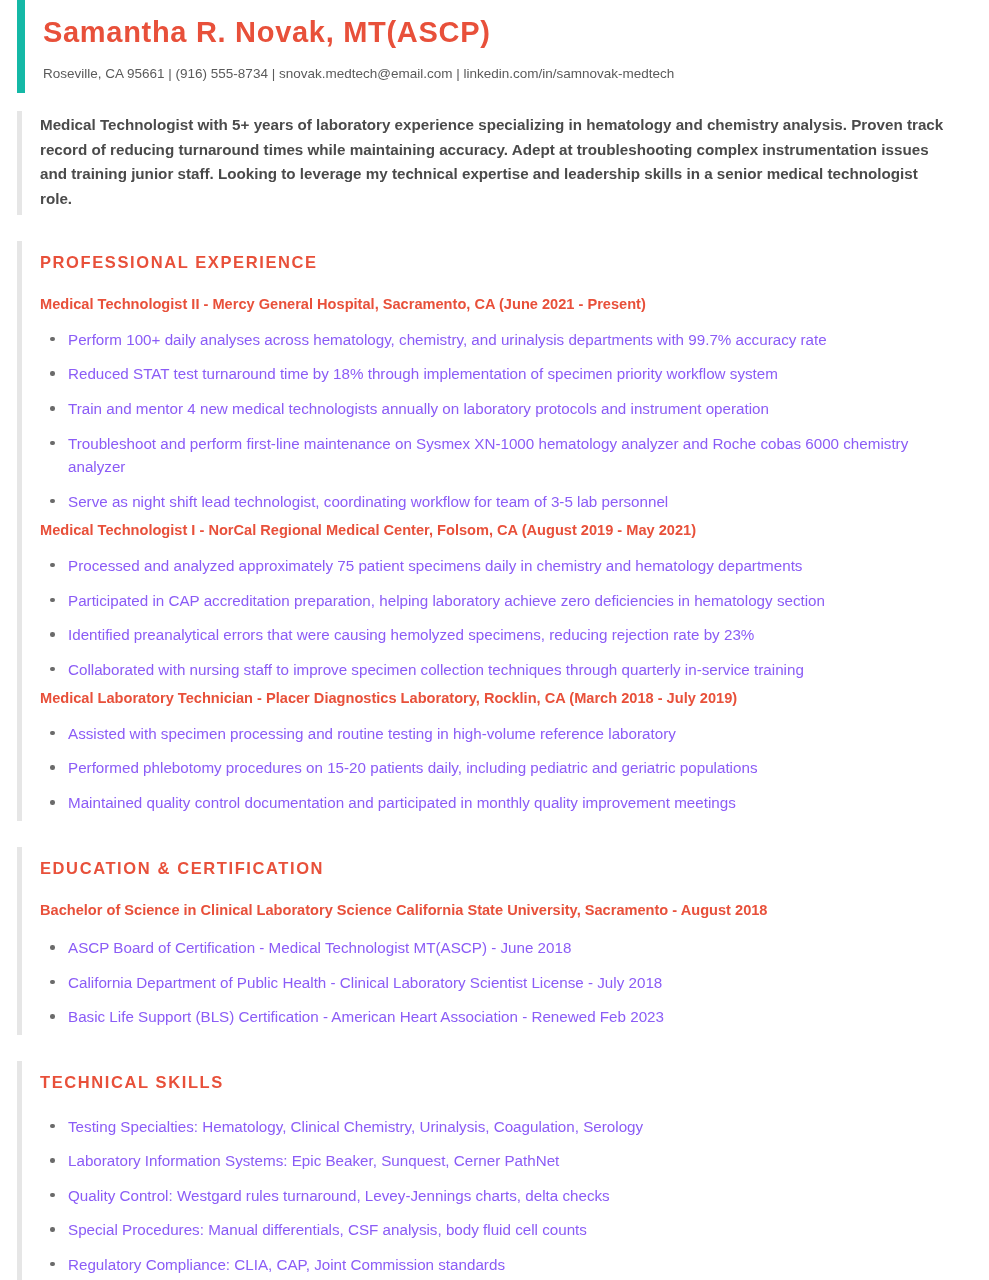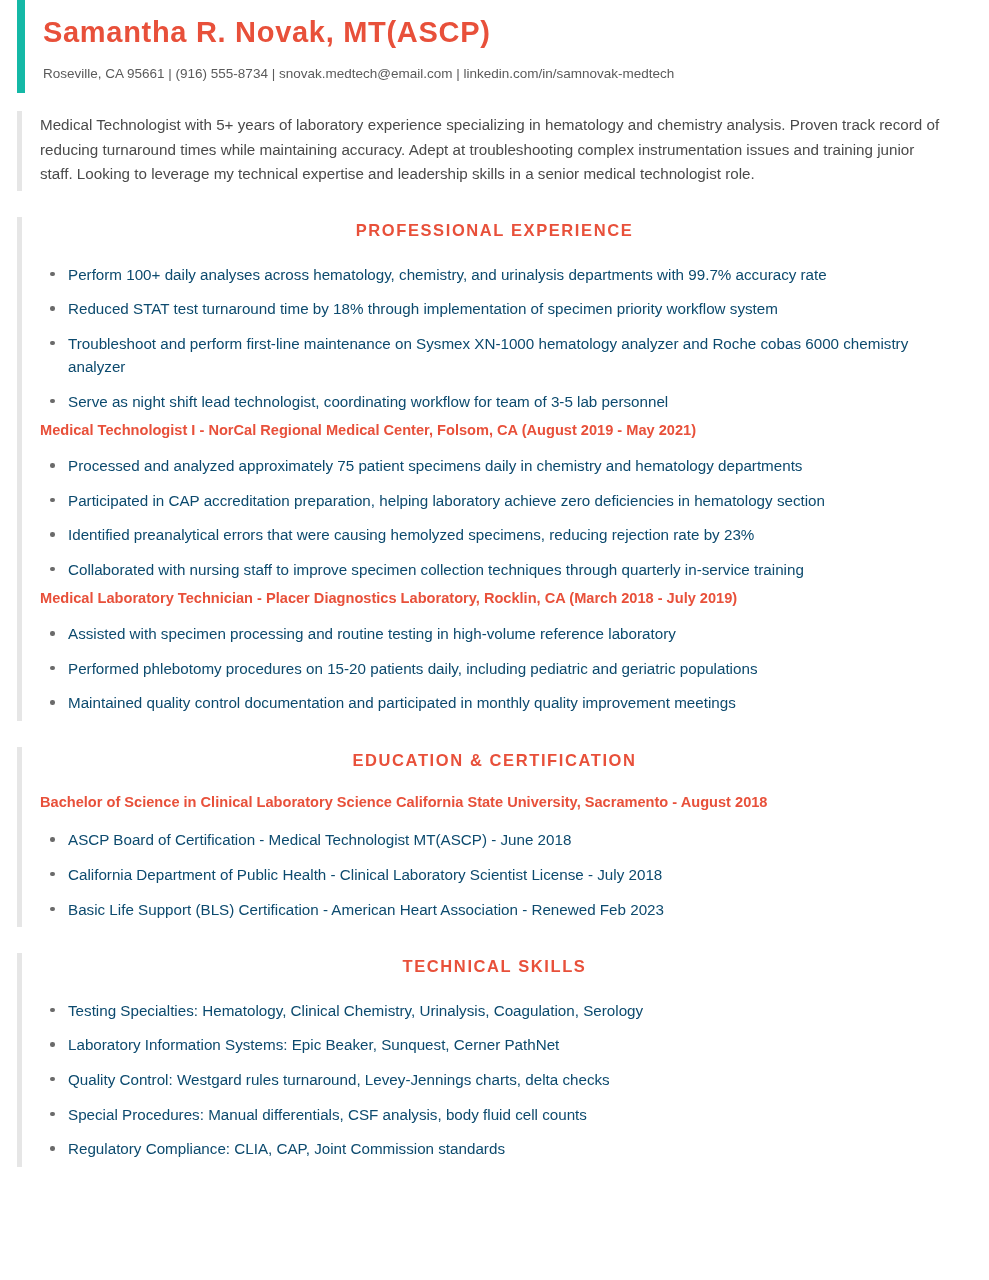--- a/index.html
+++ b/index.html
@@ -60,37 +60,37 @@
     margin-top: 18px;
     padding-top: 2px;
     padding-bottom: 4px;
   }
   .summary {
     font-size: 15.2px;
     line-height: 1.62;
     color: #4a4a4a;
     margin: 0;
     text-align: left;
+    font-weight: bold;
   }
 
   
   .section-block {
     margin-top: 26px;
     padding-top: 4px;
     padding-bottom: 4px;
   }
   .section-title {
     font-size: 16.5px;
     font-weight: bold;
     color: #e8503a;
     letter-spacing: 1.6px;
-    margin: 0 0 22px 0;
+    margin: 8px 0 22px 0;
     text-transform: uppercase;
     line-height: 1.2;
-    text-align: center;
   }
 
   .job-title {
     font-size: 14.6px;
     font-weight: bold;
     color: #e8503a;
     margin: 0 0 13px 0;
     line-height: 1.35;
   }
   .job-title + .bullets { margin-top: 0; }
@@ -107,21 +107,21 @@
     list-style: none;
     margin: 0 0 22px 0;
     padding: 0;
   }
   ul.bullets:last-child { margin-bottom: 2px; }
   ul.bullets > li {
     position: relative;
     padding-left: 28px;
     font-size: 15.2px;
     line-height: 1.55;
-    color: #0c4a6e;
+    color: #8b5cf6;
     margin-bottom: 11px;
   }
   ul.bullets > li:last-child { margin-bottom: 0; }
   ul.bullets > li::before {
     content: "";
     position: absolute;
     left: 10px;
     top: 9px;
     width: 4.5px;
     height: 4.5px;
@@ -151,23 +151,25 @@
   </div>
 
   <div class="block summary-block">
     <p class="summary">Medical Technologist with 5+ years of laboratory experience specializing in hematology and chemistry analysis. Proven track record of reducing turnaround times while maintaining accuracy. Adept at troubleshooting complex instrumentation issues and training junior staff. Looking to leverage my technical expertise and leadership skills in a senior medical technologist role.</p>
   </div>
 
   <div class="block section-block">
     <h2 class="section-title">PROFESSIONAL EXPERIENCE</h2>
 
     <div class="job-group">
+      <h3 class="job-title">Medical Technologist II - Mercy General Hospital, Sacramento, CA (June 2021 - Present)</h3>
       <ul class="bullets">
         <li>Perform 100+ daily analyses across hematology, chemistry, and urinalysis departments with 99.7% accuracy rate</li>
         <li>Reduced STAT test turnaround time by 18% through implementation of specimen priority workflow system</li>
+        <li>Train and mentor 4 new medical technologists annually on laboratory protocols and instrument operation</li>
         <li>Troubleshoot and perform first-line maintenance on Sysmex XN-1000 hematology analyzer and Roche cobas 6000 chemistry analyzer</li>
         <li>Serve as night shift lead technologist, coordinating workflow for team of 3-5 lab personnel</li>
       </ul>
     </div>
 
     <div class="job-group">
       <h3 class="job-title">Medical Technologist I - NorCal Regional Medical Center, Folsom, CA (August 2019 - May 2021)</h3>
       <ul class="bullets">
         <li>Processed and analyzed approximately 75 patient specimens daily in chemistry and hematology departments</li>
         <li>Participated in CAP accreditation preparation, helping laboratory achieve zero deficiencies in hematology section</li>

